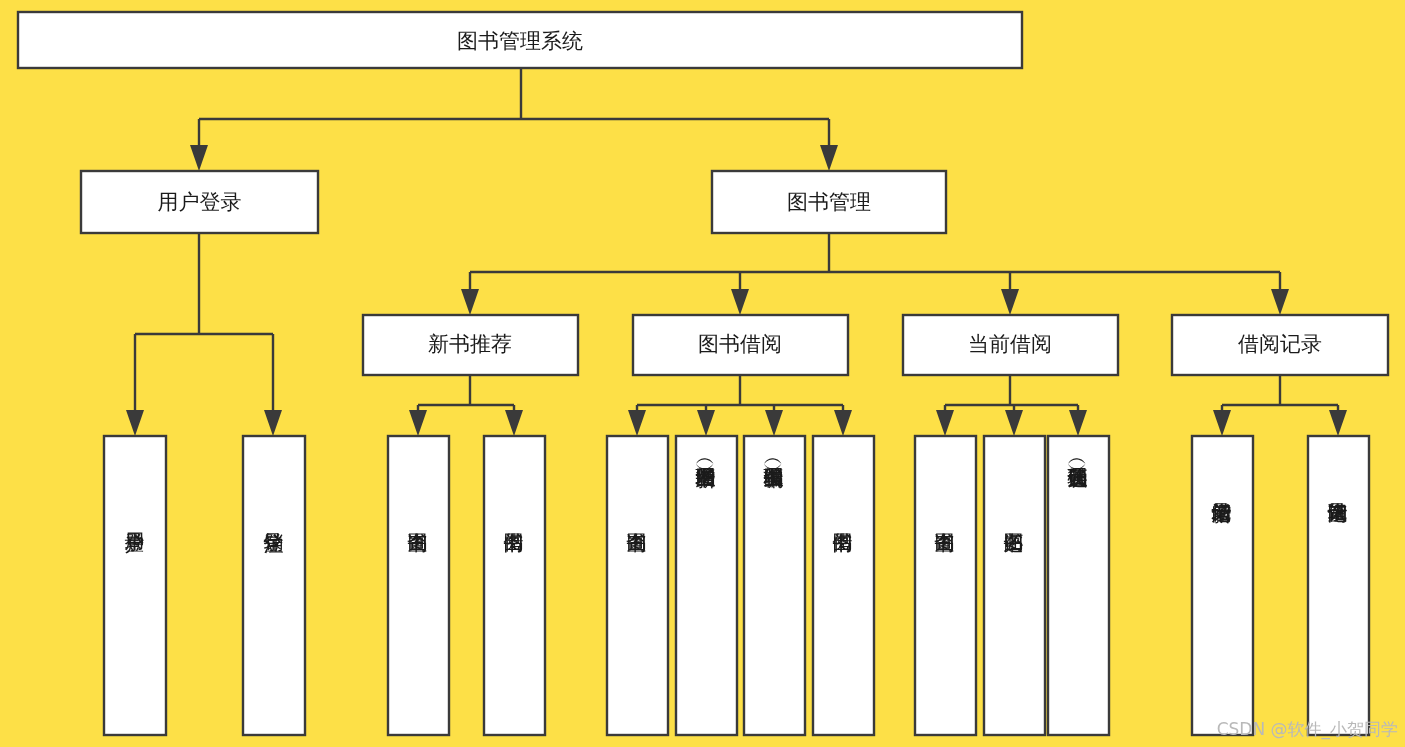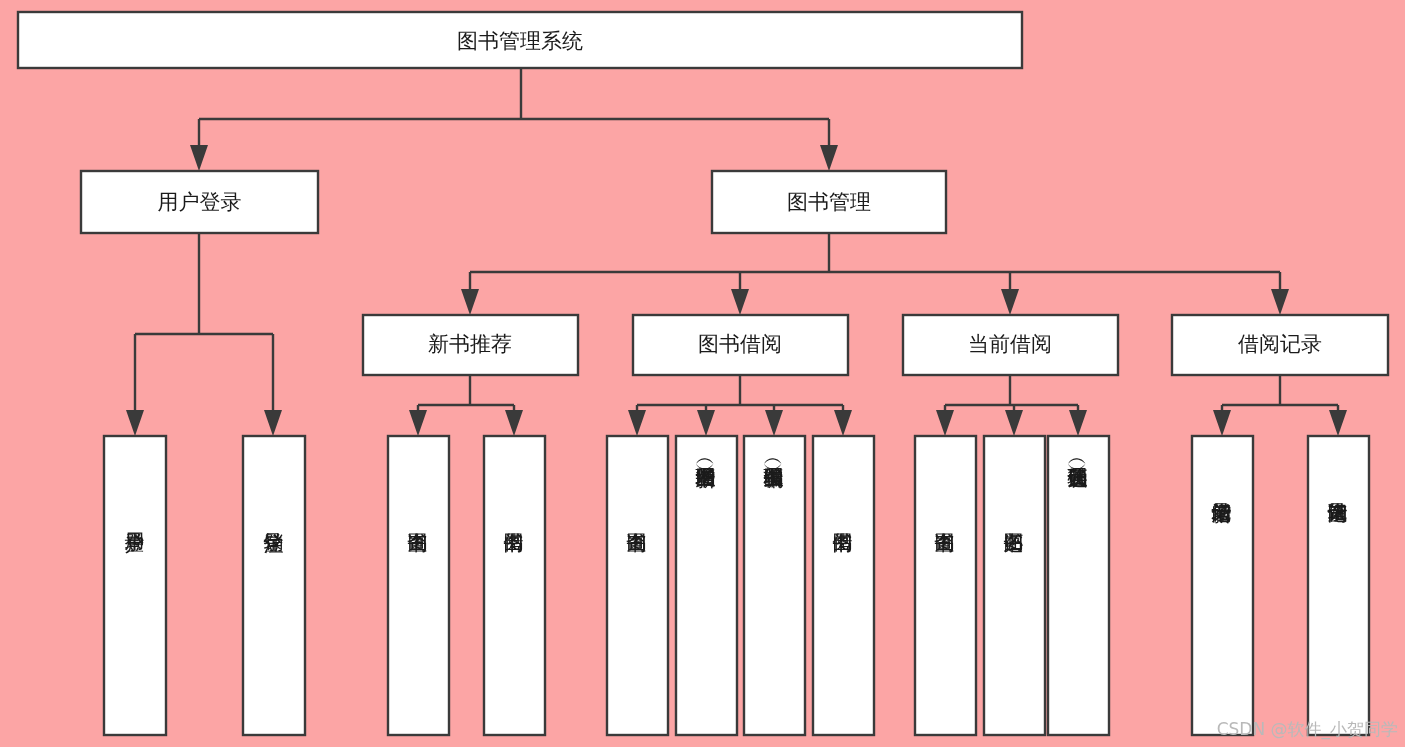--- a/index.html
+++ b/index.html
@@ -8,21 +8,21 @@
     padding: 0;
     background: #ffffff;
   }
   body {
     font-family: "DejaVu Sans", "Liberation Sans", sans-serif;
   }
   #diagram-root {
     position: relative;
     width: 1405px;
     height: 747px;
-    background: #fca5a5;
+    background: #fde047;
     overflow: hidden;
   }
   svg#flowchart {
     position: absolute;
     left: 0;
     top: 0;
     width: 1405px;
     height: 747px;
     display: block;
   }

